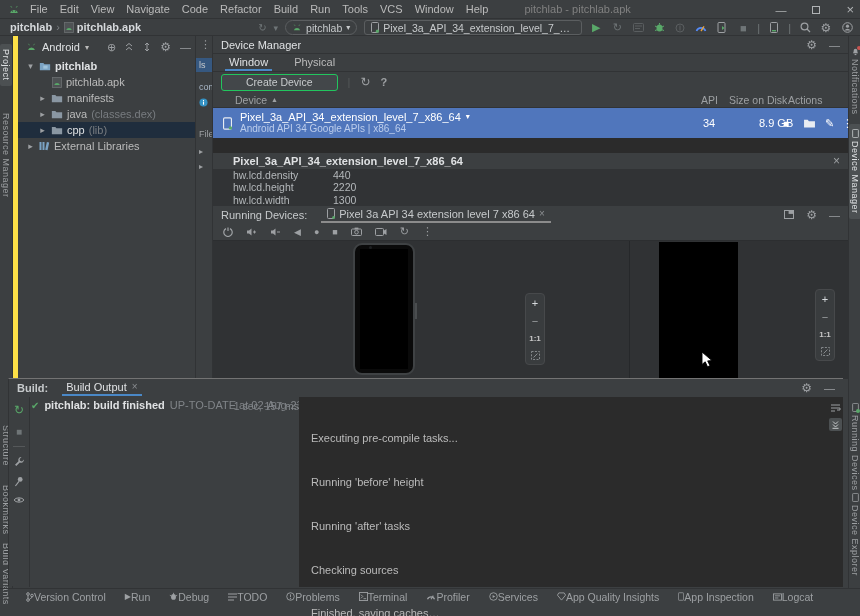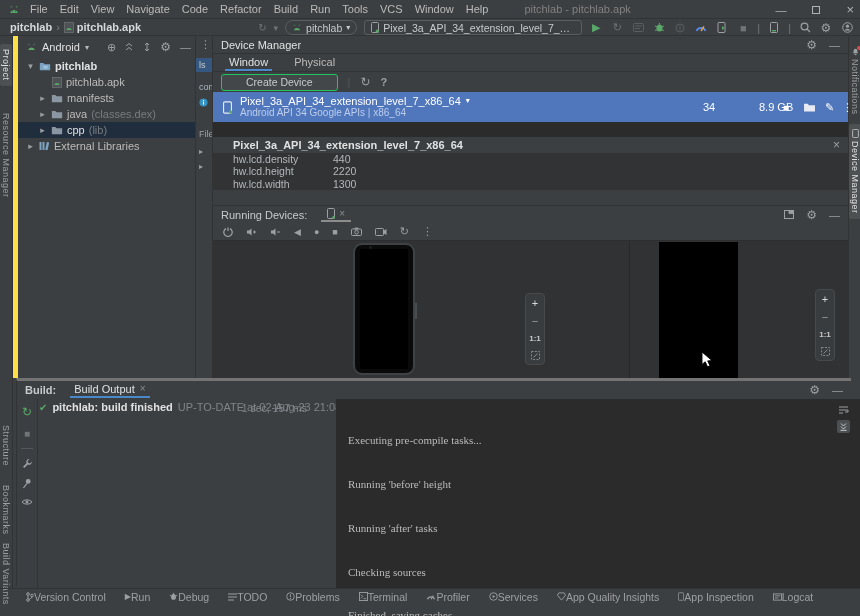--- a/index.html
+++ b/index.html
@@ -66,26 +66,26 @@
   .rd-head { height:17px; display:flex; align-items:center; padding-left:8px; }
   .rd-tab { display:flex; align-items:center; gap:4px; padding:0 6px 2px 6px; position:relative; color:#c7cacc; }
   .rd-tab::after { content:""; position:absolute; left:0; right:0; bottom:-1px; height:2px; background:#8c8c8c; }
   .rd-tools { height:18px; display:flex; align-items:center; gap:13px; padding-left:10px; border-bottom:1px solid #2c2e30; }
   .rd-view { position:absolute; left:0; top:35px; width:636px; height:138px; background:#303234; overflow:hidden; }
   .zoomctl { position:absolute; width:20px; background:#393c3e; border:1px solid #47494b; border-radius:4px; display:flex; flex-direction:column; align-items:center; padding:4px 0; gap:8px; color:#9da0a3; }
   .zoomctl .zi { font-size:11px; line-height:10px; }
   .zoomctl .z11 { font-size:8px; font-weight:bold; color:#c8c8c8; }
 
   
-  .build { left:16px; top:378px; width:835px; height:208px; background:#3c3f41; border-top:3px solid #737373; border-left:1px solid #313335; }
+  .build { left:8px; top:378px; width:835px; height:208px; background:#3c3f41; border-top:1px solid #737373; border-left:1px solid #313335; }
   .build-head { height:18px; display:flex; align-items:center; padding-left:8px; }
   .build-tab { display:flex; align-items:center; gap:5px; margin-left:14px; padding:0 4px 3px 4px; position:relative; color:#dfe1e3; }
   .build-tab::after { content:""; position:absolute; left:0; right:0; bottom:0; height:2px; background:#4a88c7; }
   .b-icons { position:absolute; left:0; top:18px; width:21px; height:190px; border-right:1px solid #313335; display:flex; flex-direction:column; align-items:center; padding-top:6px; gap:9px; }
-  .console { position:absolute; left:290px; top:18px; width:530px; height:190px; background:#2b2b2b; padding:5px 0 0 12px; font-family:Liberation Serif, serif; font-size:11px; line-height:14.6px; color:#bbbbbb; white-space:pre;margin-left:29px; }
+  .console { position:absolute; left:290px; top:18px; width:530px; height:190px; background:#2b2b2b; padding:5px 0 0 12px; font-family:Liberation Sans, sans-serif; font-size:11px; line-height:14.6px; color:#bbbbbb; white-space:pre; }
   .con-icons { position:absolute; right:0; top:18px; width:15px; height:190px; background:#2b2b2b; display:flex; flex-direction:column; align-items:center; padding-top:6px; gap:6px; }
 
   
   .wbar { left:0; top:588px; width:860px; height:16px; border-top:1px solid #313335; display:flex; align-items:center; gap:19px; padding-left:26px; font-size:10.5px; color:#9da0a3; }
   .wbar-item { display:flex; align-items:center; gap:0; white-space:nowrap; }
   .statusbar { left:0; top:604px; width:860px; height:12px; border-top:1px solid #313335; display:flex; align-items:center; gap:6px; padding-left:8px; font-size:10.5px; color:#a7abae; }
 
   .sliver { left:196px; top:36px; width:16px; height:342px; background:#3c3f41; overflow:hidden; font-size:9px; color:#9da0a3; }
   .gearbtn { color:#9da0a3; font-size:12px; }
   .badge-dot { position:absolute; width:4px; height:4px; border-radius:50%; }
@@ -393,20 +393,27 @@
     <div class="dm-tabs">
       <span class="dm-tab active">Window</span>
       <span class="dm-tab">Physical</span>
     </div>
     <div class="row" style="height:20px;padding-left:8px;gap:10px">
       <span class="btn">Create Device</span>
       <span style="color:#55585a">|</span>
       <span style="font-size:12px;color:#9da0a3">↻</span>
       <span style="font-size:11px;color:#9da0a3;font-weight:bold">?</span>
     </div>
+    <div class="tbl-head">
+      <span style="padding-left:22px">Device</span>
+      <span style="margin-left:4px;font-size:7px">▲</span>
+      <span style="position:absolute;left:488px">API</span>
+      <span style="position:absolute;left:516px">Size on Disk</span>
+      <span style="position:absolute;left:575px">Actions</span>
+    </div>
     <div class="dev-row" style="position:relative">
       <span class="icon" style="margin-left:10px">
         <svg width="9" height="13" viewBox="0 0 8 11">
             <rect x="0.5" y="0.5" width="7" height="10" rx="1" fill="none" stroke="#e8ecf2"></rect>
             <circle cx="6.6" cy="9.4" r="1.5" fill="#59a869"></circle>
           </svg>
       </span>
       <span style="margin-left:8px;display:flex;flex-direction:column;justify-content:center;line-height:12px">
         <span class="row" style="gap:5px">
           <span>Pixel_3a_API_34_extension_level_7_x86_64</span>
@@ -450,20 +457,21 @@
   <div class="abs rd">
     <div class="rd-head">
       <span style="color:#c7cacc">Running Devices:</span>
       <span class="rd-tab" style="margin-left:14px">
         <span class="icon">
           <svg width="8" height="11" viewBox="0 0 8 11">
               <rect x="0.5" y="0.5" width="7" height="10" rx="1" fill="none" stroke="#9da0a3"></rect>
               <circle cx="6.6" cy="9.4" r="1.5" fill="#59a869"></circle>
             </svg>
         </span>
+        <span>Pixel 3a API 34 extension level 7 x86 64</span>
         <span style="color:#8a8d90;font-size:10px">×</span>
       </span>
       <span style="flex:1"></span>
       <span class="icon" style="margin-right:12px">
         <svg width="10" height="9" viewBox="0 0 10 9">
             <rect x="0.5" y="0.5" width="9" height="8" fill="none" stroke="#9da0a3"></rect>
             <rect x="4.6" y="0.5" width="4.9" height="3.4" fill="#9da0a3"></rect>
           </svg>
       </span>
       <span class="gearbtn" style="margin-right:12px">⚙</span>

